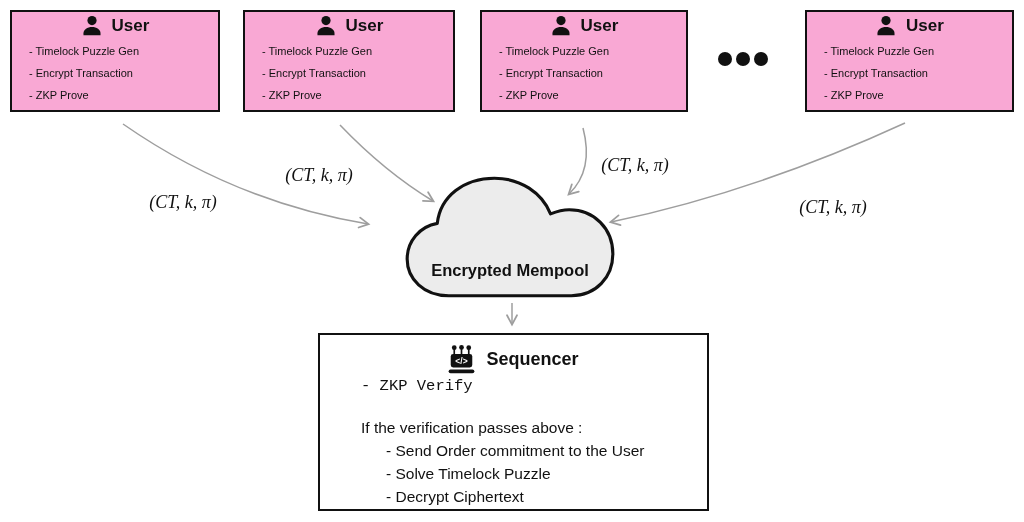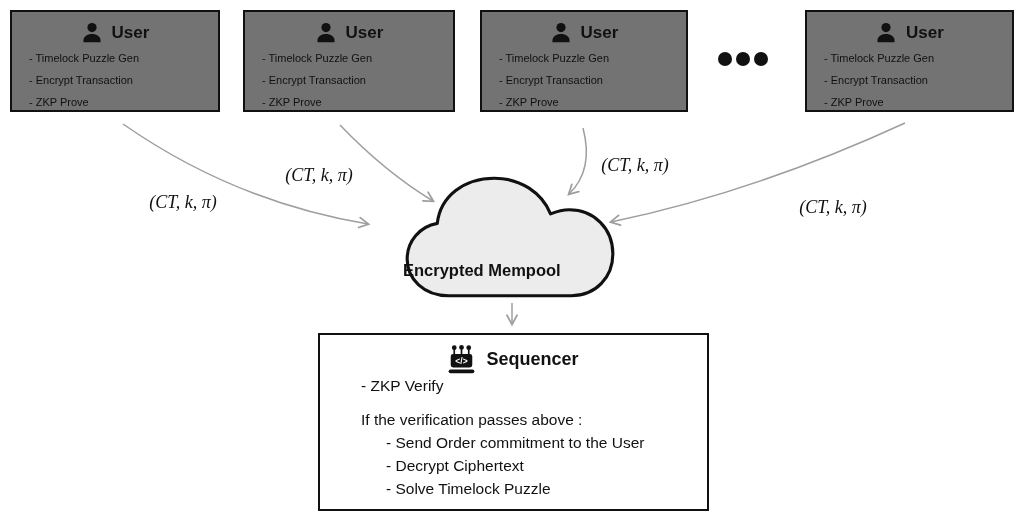--- a/index.html
+++ b/index.html
@@ -2,57 +2,57 @@
 <html><head>
 <meta charset="utf-8">
 <style>
   html,body{margin:0;padding:0;background:#fff;}
   .canvas{
     position:relative;width:1024px;height:522px;background:#ffffff;overflow:hidden;
     font-family:"Liberation Sans",sans-serif;color:#111;
   }
   
   .user-box{
-    position:absolute;top:10px;height:102px;background:#737373;
-    border:2.5px solid #111;box-sizing:border-box;padding-top:7px;
+    position:absolute;top:10px;height:102px;background:#f9a8d4;
+    border:2.5px solid #111;box-sizing:border-box;padding-top:0;
   }
   .ub-header{display:flex;align-items:center;justify-content:center;gap:9px;height:28px;}
   .ub-title{font-weight:bold;font-size:17px;}
   .person-icon{display:inline-flex;width:22px;height:24px;}
   .ub-item{font-size:11px;line-height:22px;padding-left:17px;white-space:nowrap;}
   
   .dots{position:absolute;left:718px;top:52px;display:flex;gap:4px;}
   .dot{width:14px;height:14px;border-radius:50%;background:#111;}
   
   .overlay{position:absolute;left:0;top:0;width:1024px;height:522px;pointer-events:none;}
   .arrow-label{
     position:absolute;width:110px;text-align:center;
     font-family:"Liberation Serif",serif;font-style:italic;font-size:18px;color:#111;
     white-space:nowrap;
   }
   
   .cloud-wrap{position:absolute;left:403px;top:174px;width:214px;height:126px;}
   .cloud-wrap svg{position:absolute;left:0;top:0;width:214px;height:126px;}
   .cloud-label{
-    position:absolute;left:0;right:0;top:87px;
+    position:absolute;left:0;right:0;top:87px;text-align:center;
     font-weight:bold;font-size:16.5px;
   }
   
   .seq-box{
     position:absolute;left:318px;top:333px;width:391px;height:178px;background:#fff;
     border:2.5px solid #111;box-sizing:border-box;padding-top:9px;
   }
   .seq-header{display:flex;align-items:center;justify-content:center;gap:11px;height:30px;}
   .seq-title{font-weight:bold;font-size:18px;}
   .bot-icon{display:inline-flex;width:27px;height:29px;}
   .seq-line1{font-size:15.5px;padding-left:19px;margin-top:4px;white-space:nowrap;}
   .math{font-family:"Liberation Serif",serif;font-style:italic;font-size:17px;}
   sub.math{font-size:12px;}
-  .seq-l1-item{font-size:15.5px;line-height:20px;padding-left:41px;margin-top:2px;white-space:nowrap;}
-  .seq-if{font-size:15.5px;line-height:20px;padding-left:41px;margin-top:14px;white-space:nowrap;}
+  .seq-l1-item{font-size:15.5px;line-height:20px;padding-left:41px;margin-top:2px;white-space:nowrap;font-family:Liberation Mono, monospace;}
+  .seq-if{font-size:15.5px;line-height:20px;padding-left:41px;margin-top:22px;white-space:nowrap;}
   .seq-l2-item{font-size:15.5px;line-height:20px;padding-left:66px;margin-top:3px;white-space:nowrap;}
 </style>
 </head>
 <body>
 
 <div class="canvas">
 
   <div class="user-box" style="left:10px;width:210px;">
     <div class="ub-header">
       <span class="person-icon">
@@ -167,17 +167,17 @@
             <rect x="0.6" y="23.6" width="24.8" height="3.6" rx="1.8"></rect>
           </g>
           <text x="13" y="18.3" text-anchor="middle" font-size="8.2" font-weight="bold" fill="#fff" font-family="Liberation Sans, sans-serif">&lt;/&gt;</text>
         </svg>
       </span>
       <span class="seq-title">Sequencer</span>
     </div>
     <div class="seq-l1-item">- ZKP Verify</div>
     <div class="seq-if">If the verification passes above :</div>
     <div class="seq-l2-item">- Send Order commitment to the User</div>
+    <div class="seq-l2-item">- Solve Timelock Puzzle</div>
     <div class="seq-l2-item">- Decrypt Ciphertext</div>
-    <div class="seq-l2-item">- Solve Timelock Puzzle</div>
   </div>
 
 </div>
 
 </body></html>

